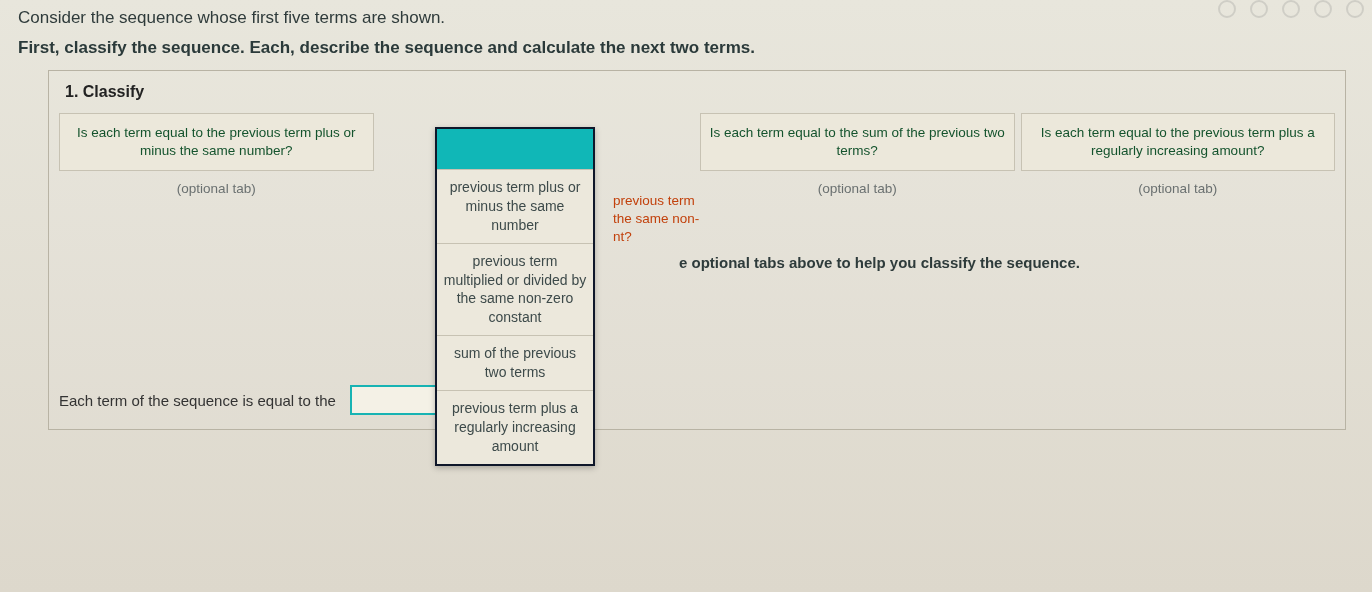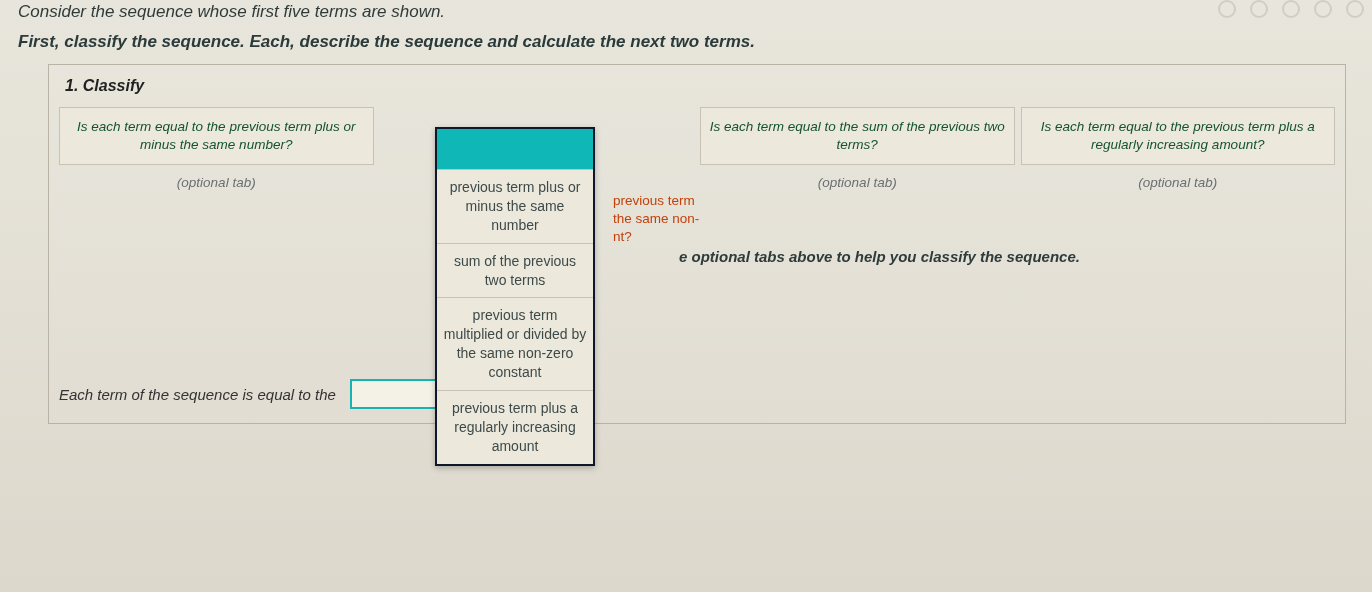--- a/index.html
+++ b/index.html
@@ -6,22 +6,21 @@
   body {
     font-family: "Segoe UI", Arial, sans-serif;
     background: linear-gradient(to bottom, #e8e6dc 0%, #ddd8cc 100%);
     width: 1372px;
     height: 592px;
     overflow: hidden;
     position: relative;
     color: #3a4a4a;
   }
   .page {
-    padding: 2px 18px 0 18px;
-    font-style: italic;
+    padding: 8px 18px 0 18px;
   }
   .prompt-line {
     font-size: 17px;
     color: #2f3b3b;
     margin-bottom: 10px;
   }
   .sequence {
     font-size: 16px;
     color: #222;
     margin: 8px 0 14px 30px;
@@ -209,16 +208,16 @@
 
 <div class="peek">
   <div>previous term</div>
   <div>the same non-</div>
   <div>nt?</div>
 </div>
 
 <div class="dropdown">
   <div class="dd-selected"></div>
   <div class="dd-item">previous term plus or minus the same number</div>
+  <div class="dd-item">previous term multiplied or divided by the same non-zero constant</div>
   <div class="dd-item">sum of the previous two terms</div>
-  <div class="dd-item">previous term multiplied or divided by the same non-zero constant</div>
   <div class="dd-item">previous term plus a regularly increasing amount</div>
 </div>
 
 </body></html>

